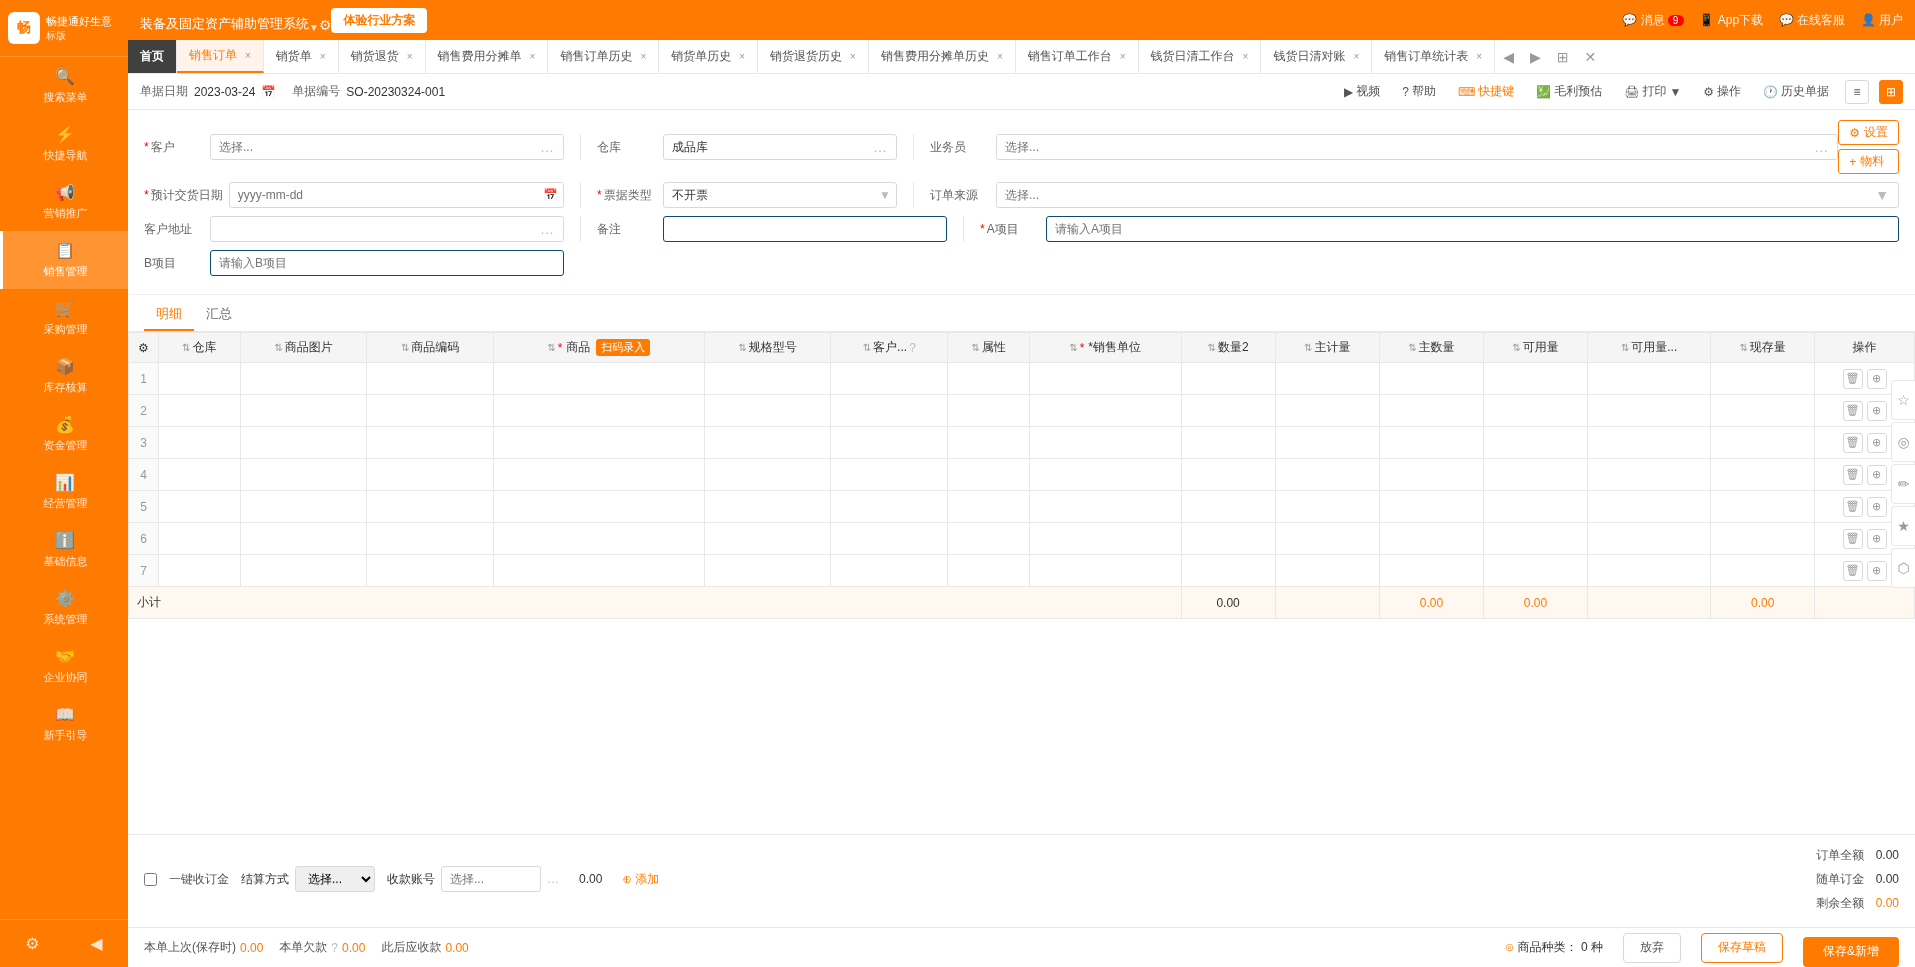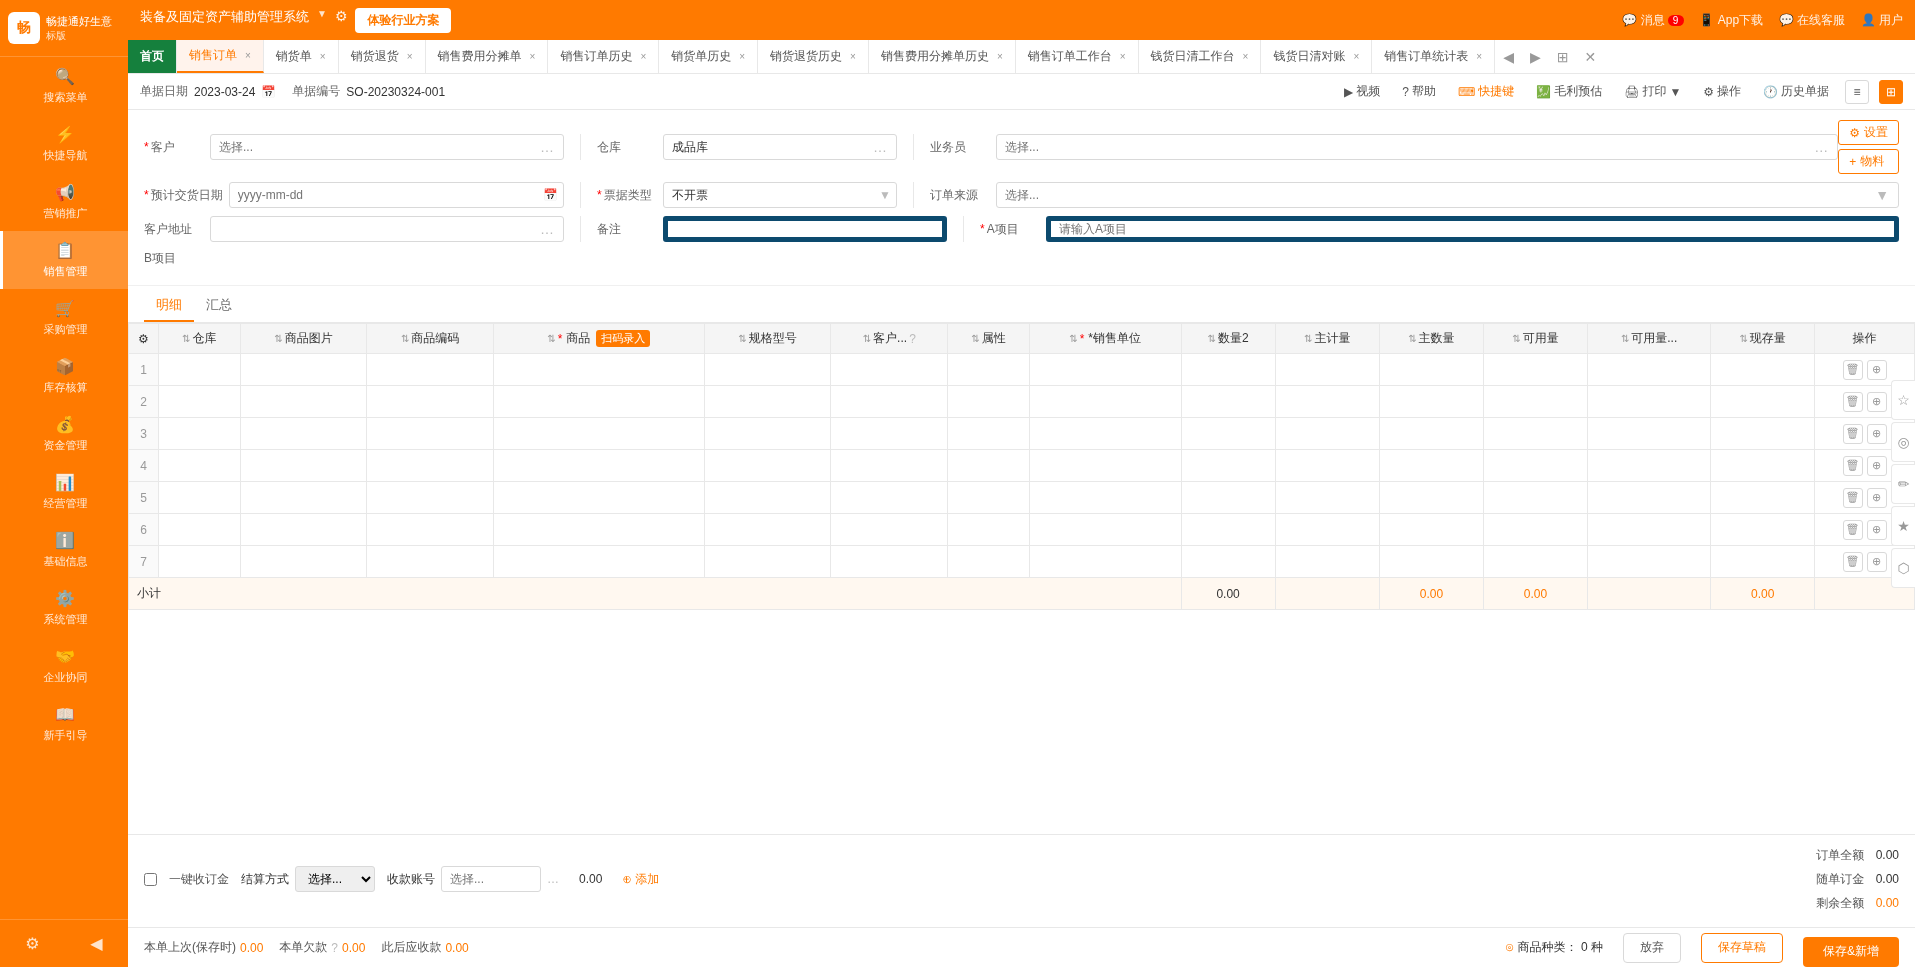--- a/index.html
+++ b/index.html
@@ -18,34 +18,34 @@
     .sidebar-item.active { background: rgba(255,255,255,0.2); border-left-color: #fff; color: #fff; }
     .sidebar-item-icon { font-size: 16px; }
     .sidebar-bottom { width: 100%; padding: 8px 0; border-top: 1px solid rgba(255,255,255,0.2); display: flex; justify-content: space-around; }
     .sidebar-bottom-btn { color: rgba(255,255,255,0.8); cursor: pointer; font-size: 16px; padding: 6px; }
 
     
     .main { flex: 1; display: flex; flex-direction: column; overflow: hidden; }
 
     
     .top-header { height: 40px; background: #ff7a00; display: flex; align-items: center; justify-content: space-between; padding: 0 12px; flex-shrink: 0; }
-    .top-header-left { display: flex; align-items: flex-start; gap: 8px; }
+    .top-header-left { display: flex; align-items: flex-end; }
     .app-title { color: #fff; font-size: 13px; }
     .app-title-dropdown { color: rgba(255,255,255,0.8); font-size: 10px; cursor: pointer; }
     .header-settings { color: rgba(255,255,255,0.9); cursor: pointer; font-size: 14px; }
     .btn-solution { background: #fff; color: #ff7a00; border: none; padding: 4px 12px; border-radius: 4px; font-size: 12px; cursor: pointer; font-weight: bold; }
     .top-header-right { display: flex; align-items: center; gap: 16px; color: rgba(255,255,255,0.9); font-size: 12px; }
     .top-header-right span { cursor: pointer; display: flex; align-items: center; gap: 3px; }
     .badge { background: #f00; color: #fff; border-radius: 10px; font-size: 10px; padding: 0 5px; min-width: 16px; text-align: center; }
 
     
     .tab-bar { height: 34px; background: #fff; border-bottom: 1px solid #e8e8e8; display: flex; align-items: stretch; overflow: hidden; flex-shrink: 0; }
     .tab-item { display: flex; align-items: center; padding: 0 12px; gap: 4px; border-right: 1px solid #e8e8e8; cursor: pointer; white-space: nowrap; font-size: 12px; color: #555; flex-shrink: 0; }
     .tab-item.active { background: #fff3ec; color: #ff7a00; border-bottom: 2px solid #ff7a00; }
-    .tab-home { background: #15803d; color: #fff; font-weight: bold; }
+    .tab-home { background: #404040; color: #fff; font-weight: bold; }
     .tab-close { font-size: 10px; color: #999; margin-left: 4px; }
     .tab-nav-btn { padding: 0 8px; cursor: pointer; color: #999; font-size: 14px; display: flex; align-items: center; }
 
     
     .page-content { flex: 1; background: #fff; overflow: hidden; display: flex; flex-direction: column; }
 
     
     .page-toolbar { height: 36px; background: #fff; border-bottom: 1px solid #e8e8e8; display: flex; align-items: center; padding: 0 12px; gap: 16px; flex-shrink: 0; }
     .page-toolbar-field { display: flex; align-items: center; gap: 6px; font-size: 12px; }
     .page-toolbar-label { color: #666; }
@@ -54,21 +54,21 @@
     .toolbar-btn { display: flex; align-items: center; gap: 3px; color: #555; cursor: pointer; font-size: 12px; padding: 2px 6px; }
     .toolbar-btn-orange { color: #ff7a00; }
     .toolbar-icon-btn { width: 24px; height: 24px; display: flex; align-items: center; justify-content: center; border: 1px solid #d9d9d9; border-radius: 3px; cursor: pointer; color: #555; background: #fff; }
 
     
     .form-area { padding: 10px 16px; border-bottom: 1px solid #f0f0f0; flex-shrink: 0; }
     .form-row { display: flex; align-items: center; margin-bottom: 8px; gap: 0; }
     .form-field { display: flex; align-items: center; flex: 1; gap: 6px; }
     .form-label { color: #666; font-size: 12px; white-space: nowrap; min-width: 60px; }
     .form-label.required::before { content: '*'; color: #f00; margin-right: 2px; }
-    .form-input { flex: 1; height: 26px; border: 5px solid #0c4a6e; border-radius: 3px; padding: 0 8px; font-size: 12px; color: #333; background: #fff; outline: none; }
+    .form-input { flex: 1; height: 26px; border: 1px solid #0c4a6e; border-radius: 3px; padding: 0 8px; font-size: 12px; color: #333; background: #fff; outline: none; }
     .form-input-wrapper { flex: 1; display: flex; align-items: center; position: relative; }
     .form-input-wrapper input { width: 100%; height: 26px; border: 1px solid #d9d9d9; border-radius: 3px; padding: 0 8px; font-size: 12px; color: #333; background: #fff; outline: none; }
     .form-input-suffix { position: absolute; right: 6px; color: #bbb; cursor: pointer; }
     .ellipsis-btn { color: #bbb; cursor: pointer; font-size: 14px; padding: 0 4px; }
     .form-divider { width: 1px; background: #e8e8e8; height: 26px; margin: 0 16px; }
     .panel-btn { display: flex; align-items: center; gap: 4px; padding: 3px 10px; border: 1px solid #d9d9d9; border-radius: 3px; cursor: pointer; font-size: 12px; color: #555; background: #fff; white-space: nowrap; }
     .panel-btn.orange { color: #ff7a00; border-color: #ff7a00; }
 
     
     .content-tabs { display: flex; align-items: center; padding: 6px 16px 0; border-bottom: 1px solid #e8e8e8; flex-shrink: 0; }
@@ -399,20 +399,21 @@
           <div class="form-divider"></div>
           <div class="form-field" style="flex:1;">
             <span class="form-label required">A项目</span>
             <input type="text" class="form-input" style="flex: 1 1 0%; color: rgb(187, 187, 187);" placeholder="请输入A项目">
           </div>
         </div>
 
         <div class="form-row">
           <div class="form-field" style="max-width:420px;">
             <span class="form-label">B项目</span>
+            <input type="text" class="form-input" style="flex: 1 1 0%; color: rgb(187, 187, 187);" placeholder="请输入B项目">
           </div>
         </div>
       </div>
 
       <div class="content-tabs">
         <div class="content-tab active">
           <span>明细</span>
         </div>
         <div class="content-tab">
           <span>汇总</span>

